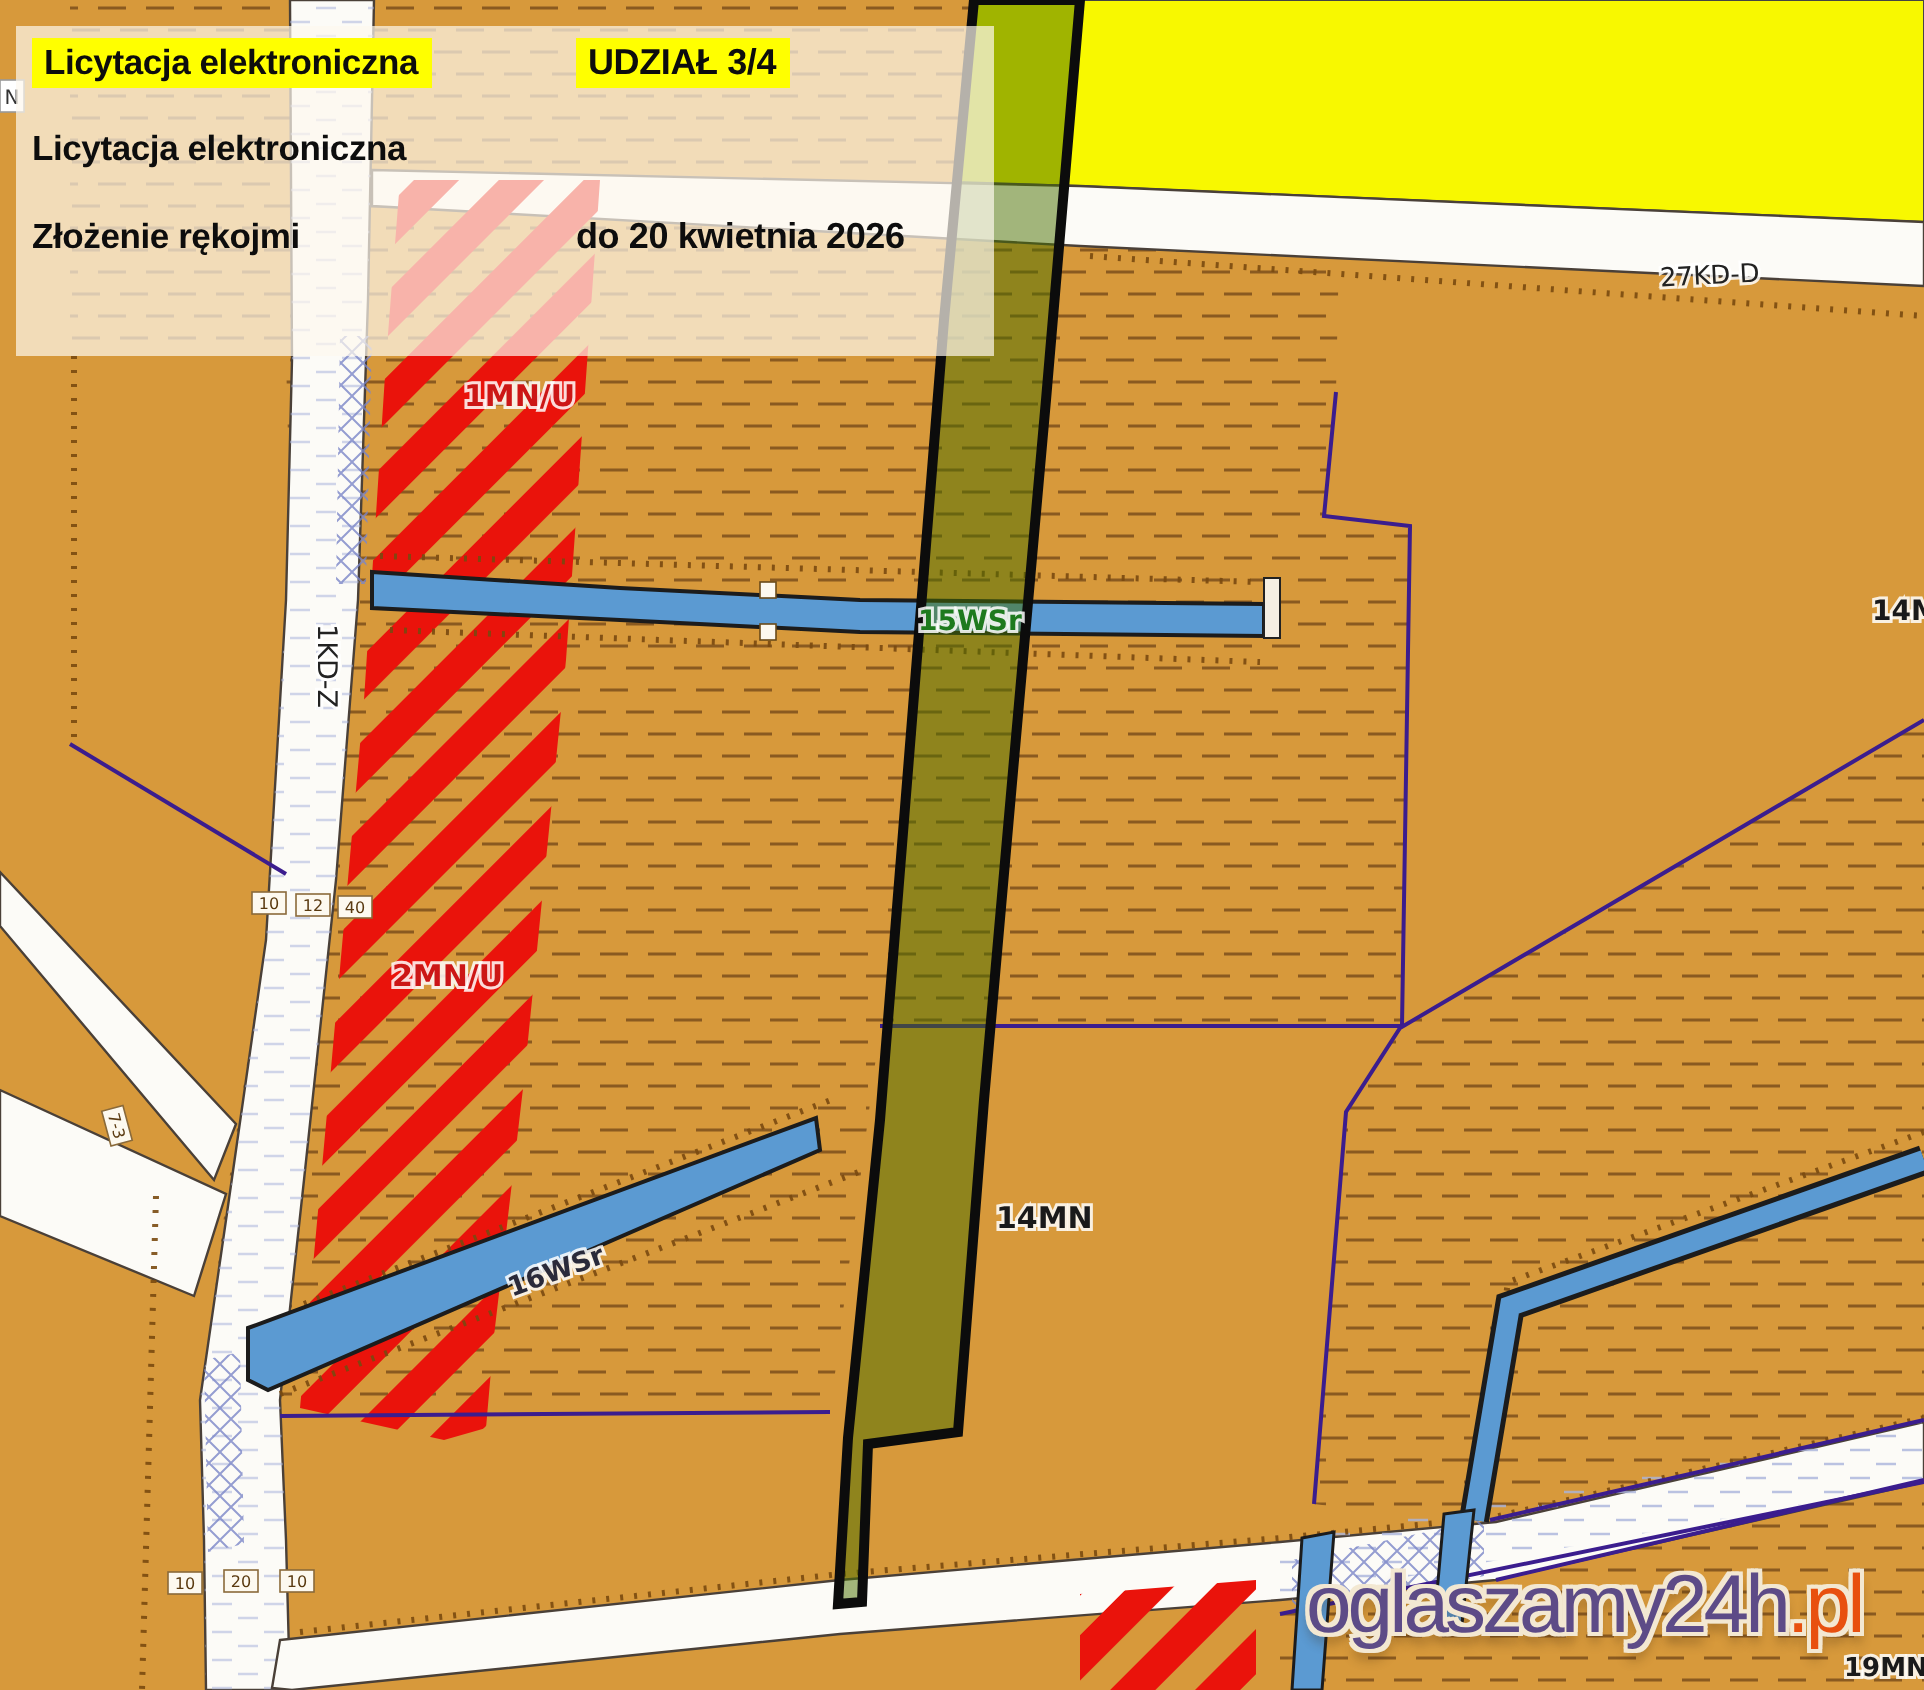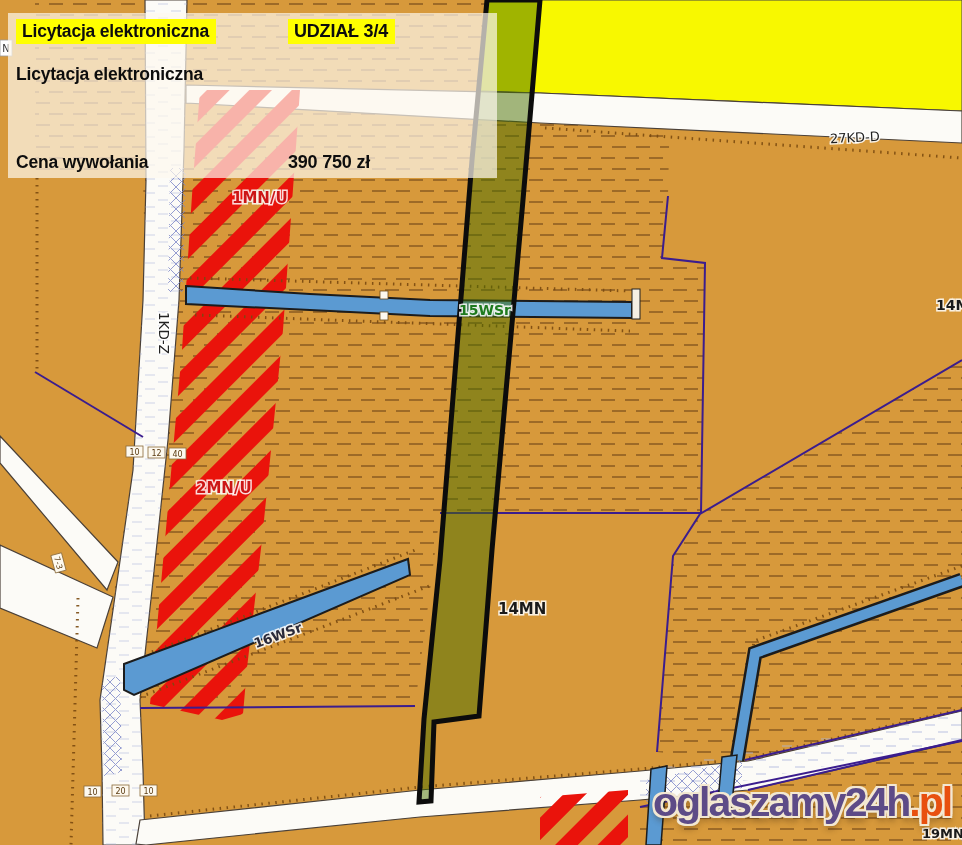--- a/index.html
+++ b/index.html
@@ -15,21 +15,21 @@
   }
   .ov-row{position:absolute;left:0;width:100%;height:26px;line-height:26px;}
   .ov-label{position:absolute;left:8px;font-size:17.5px;font-weight:700;color:#0d0d0d;
     letter-spacing:-0.2px;white-space:nowrap;}
   .ov-value{position:absolute;left:280px;font-size:18px;font-weight:700;color:#0d0d0d;
     letter-spacing:-0.2px;white-space:nowrap;}
   .hl{background:#ffff00;padding:2px 7px 3px 6px;}
   
   #watermark{
     position:absolute;left:653px;top:779px;z-index:40;
-    font-size:41px;font-weight:700;letter-spacing:-2px;white-space:nowrap;
+    font-size:41px;font-weight:400;letter-spacing:-2px;white-space:nowrap;
     text-shadow:-2px -2px 0 #f3e8d2, 2px -2px 0 #f3e8d2, -2px 2px 0 #f3e8d2,
        2px 2px 0 #f3e8d2, 0 -2px 0 #f3e8d2, 0 2px 0 #f3e8d2,
        -2px 0 0 #f3e8d2, 2px 0 0 #f3e8d2, 0 5px 6px rgba(60,35,10,0.45);
   }
   .wm-name{color:#5d4b87;}
   .wm-tld{color:#e8500f;}
 </style>
 </head>
 <body>
 
@@ -158,24 +158,22 @@
 
   <div id="overlay-panel">
     <div class="ov-row" style="top:5px">
       <span class="ov-label"><span class="hl">Licytacja elektroniczna</span></span>
       <span class="ov-value"><span class="hl">UDZIAŁ 3/4</span></span>
     </div>
     <div class="ov-row" style="top:48px">
       <span class="ov-label">Licytacja elektroniczna</span>
     </div>
     <div class="ov-row" style="top:92px">
-    </div>
-    <div class="ov-row" style="top:136px">
-      <span class="ov-label">Cena wywołania</span>
-      <span class="ov-value">390 750 zł</span>
+      <span class="ov-label">Złożenie rękojmi</span>
+      <span class="ov-value">do 20 kwietnia 2026</span>
     </div>
   </div>
 
   <div id="watermark">
     <span class="wm-name">oglaszamy24h</span><span class="wm-tld">.pl</span>
   </div>
 
 </div>
 
 </body></html>

